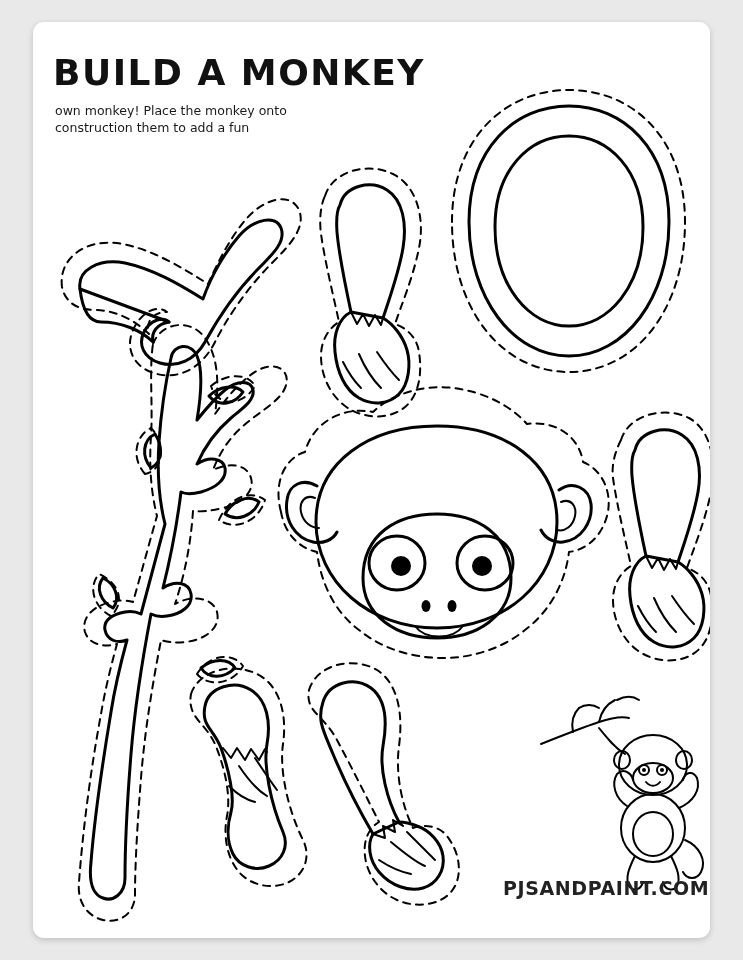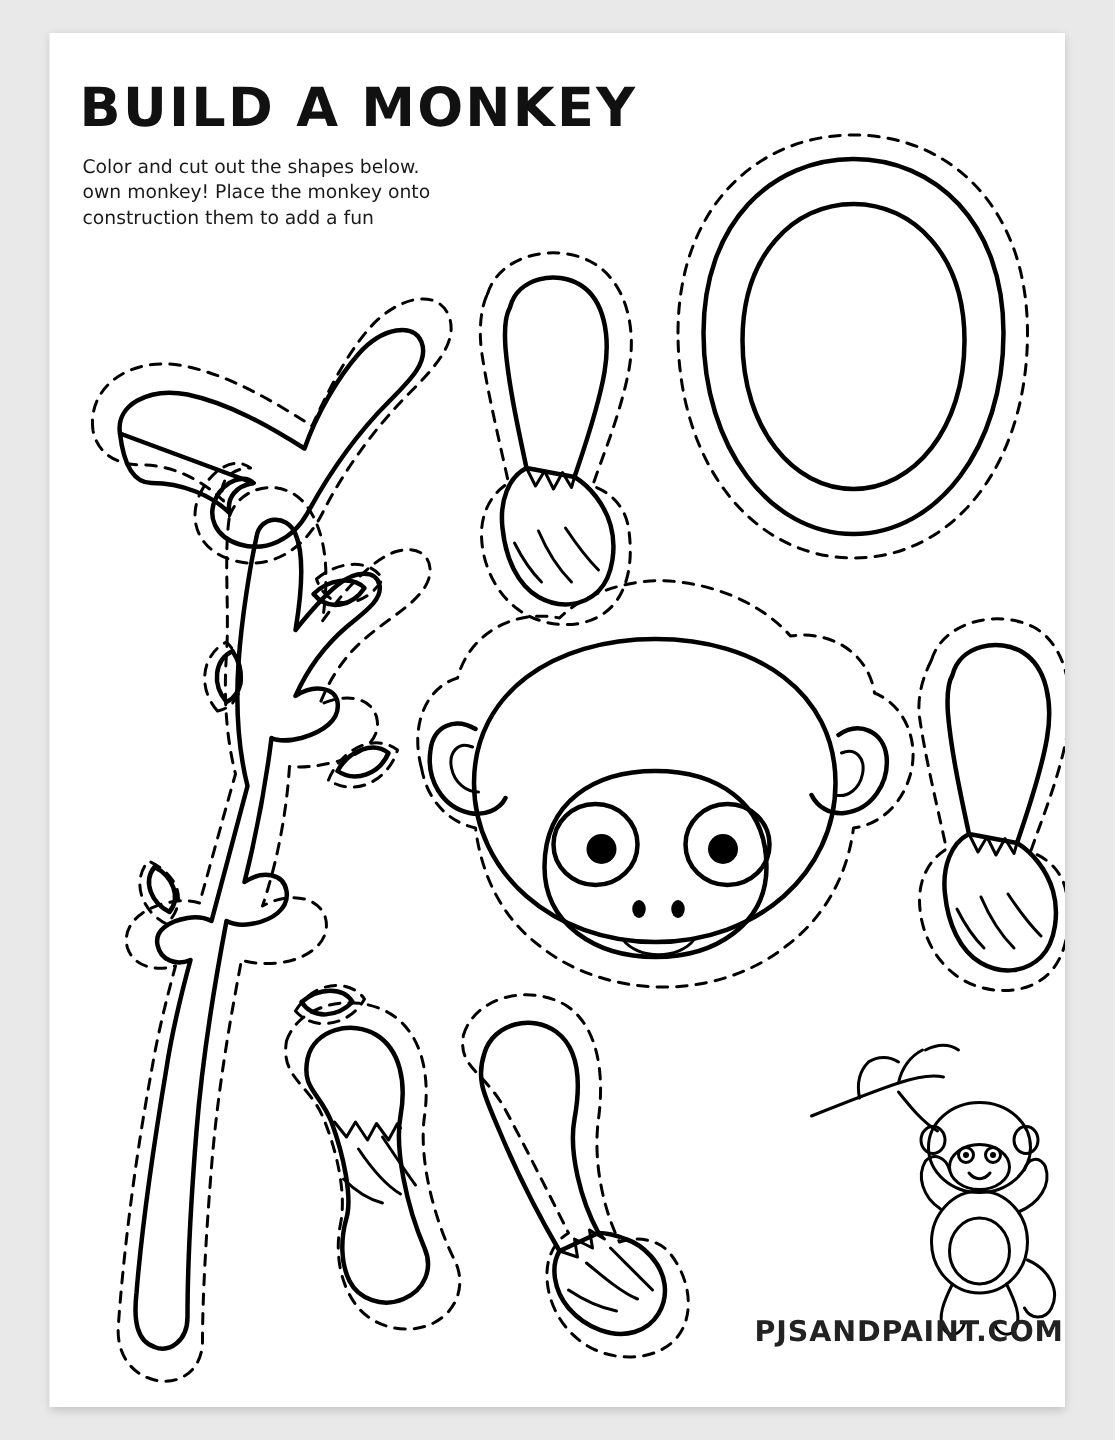--- a/index.html
+++ b/index.html
@@ -14,20 +14,21 @@
     font-family: "Liberation Sans", sans-serif;
   }
   #sheet {
     position: absolute;
     left: 33px;
     top: 22px;
     width: 677px;
     height: 916px;
     background: #ffffff;
     box-shadow: 0 2px 6px rgba(0,0,0,0.18);
+    border-radius: 11px;
   }
   #title {
     position: absolute;
     left: 20px;
     top: 30px;
     font-family: "DejaVu Sans", sans-serif;
     font-weight: bold;
     font-size: 36px;
     letter-spacing: 1.5px;
     color: #111111;
@@ -85,21 +86,20 @@
   .filled { fill: #000000; stroke: none; }
 </style>
 </head>
 <body>
 
 <div id="sheet">
 
   <div id="title">BUILD A MONKEY</div>
 
   <div id="instructions">
-    <div>Color and cut out the shapes below.</div>
     <div>own monkey! Place the monkey onto</div>
     <div>construction them to add a fun</div>
   </div>
 
   <svg class="art" width="677" height="916" viewBox="0 0 677 916">
 
     <g>
       <path class="dashed" d="M29 265
         C 25 235, 55 215, 90 222
         C 120 228, 150 246, 175 262

